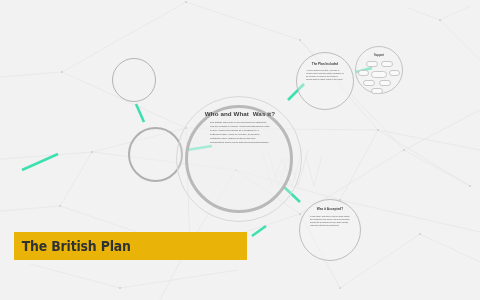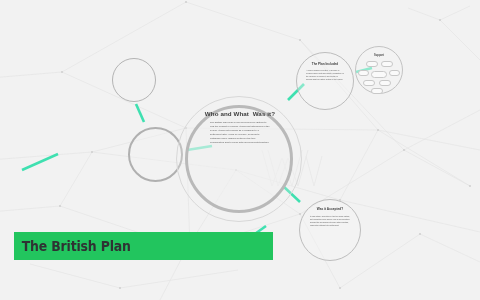--- a/index.html
+++ b/index.html
@@ -183,23 +183,23 @@
     color: #5d5d5d;
     text-align: left;
     padding: 0 8px;
   }
 
   
   #title-banner {
     position: absolute;
     left: 14px;
     top: 232px;
-    width: 259px;
+    width: 233px;
     height: 28px;
-    background: #22c55e;
+    background: #eab308;
     display: flex;
     align-items: center;
   }
   #title-banner .banner-text {
     font-family: "DejaVu Sans", sans-serif;
     font-size: 14.5px;
     font-weight: bold;
     color: #2f3233;
     letter-spacing: -.2px;
     padding-left: 9px;

